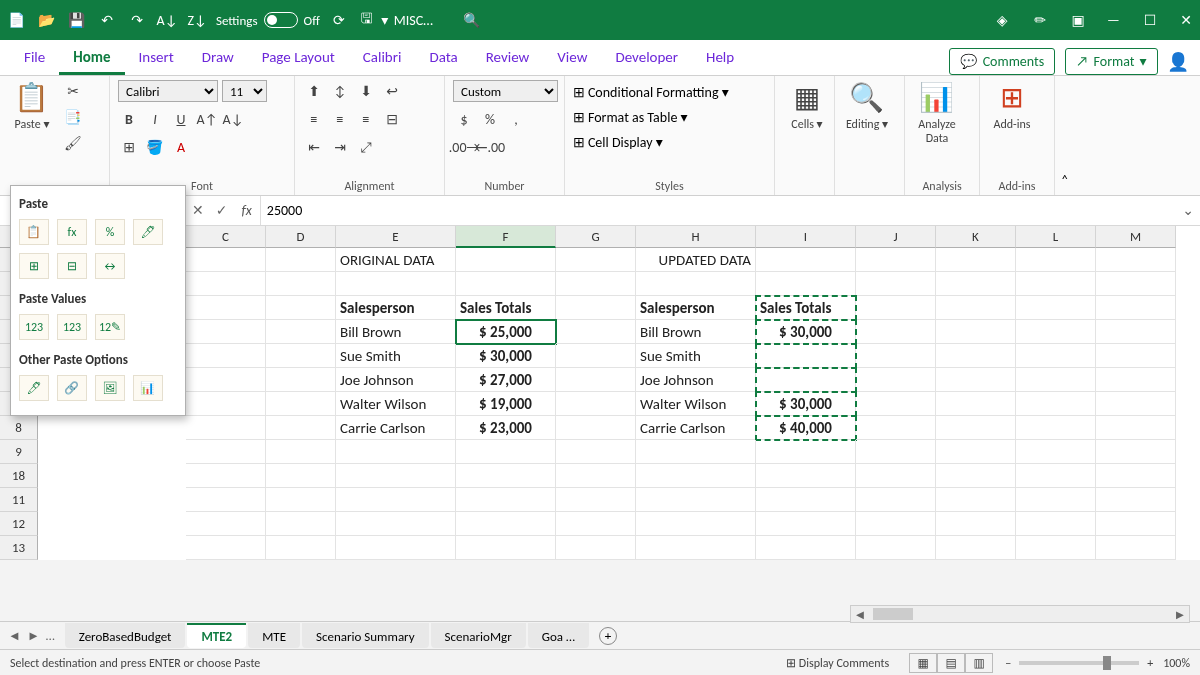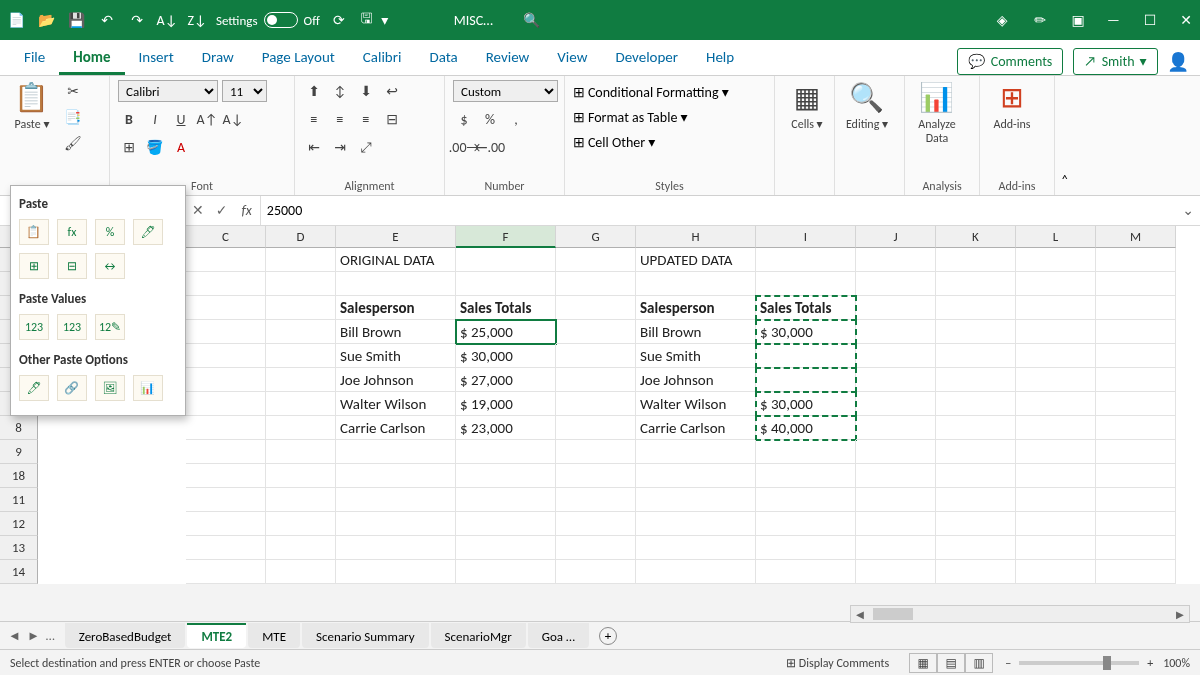--- a/index.html
+++ b/index.html
@@ -6,24 +6,24 @@
 body { width: 1200px; height: 675px; background: #f3f3f3; overflow: hidden; position: relative; font-size: 14px; }
 
 .titlebar { height: 40px; background: #107c41; display: flex; align-items: center; padding: 0 8px; color: white; }
 .titlebar .qat { display: flex; gap: 12px; align-items: center; }
 .titlebar .qat-icon { width: 18px; height: 18px; display: flex; align-items: center; justify-content: center; cursor: pointer; }
 .titlebar .autosave { margin-left: 10px; display: flex; align-items: center; gap: 6px; font-size: 13px; }
 .toggle { width: 34px; height: 16px; border: 1px solid white; border-radius: 8px; position: relative; }
 .toggle::after { content: ''; position: absolute; width: 10px; height: 10px; background: white; border-radius: 50%; top: 2px; left: 2px; }
 .titlebar .spacer { flex: 1; }
 .titlebar .winbtns { display: flex; gap: 24px; margin-left: 20px;}
-.titlebar .doc-title { margin-left: 60px; font-size: 14px; }
+.titlebar .doc-title { font-size: 14px; }
 
 .tabs { height: 36px; background: #fff; display: flex; align-items: flex-end; padding: 0 10px; border-bottom: 1px solid #d0d0d0; }
-.tab { padding: 6px 14px; font-size: 15px; color: #0369a1; cursor: pointer; border-bottom: 3px solid transparent; }
+.tab { padding: 6px 14px; font-size: 15px; color: #6d28d9; cursor: pointer; border-bottom: 3px solid transparent; }
 .tab.active { color: #107c41; border-bottom-color: #107c41; font-weight: 600; }
 .tabs .right { margin-left: auto; display: flex; gap: 10px; align-items: center; }
 .btn-outline { border: 1px solid #107c41; color: #107c41; padding: 4px 10px; border-radius: 3px; cursor: pointer; display: flex; align-items: center; gap: 5px; font-size: 14px;}
 
 .ribbon { height: 120px; background: #fafafa; display: flex; border-bottom: 1px solid #d0d0d0; }
 .ribbon-group { border-right: 1px solid #e0e0e0; padding: 4px 8px 2px 8px; display: flex; flex-direction: column; position: relative; }
 .ribbon-group-label { text-align: center; font-size: 12px; color: #555; margin-top: auto; padding-top: 2px; }
 .rg-body { flex: 1; display: flex; gap: 6px; align-items: flex-start; }
 .rg-col { display: flex; flex-direction: column; gap: 4px; }
 .rg-row { display: flex; gap: 4px; align-items: center; }
@@ -45,21 +45,21 @@
 .formula-bar .caret { padding: 0 6px; color: #666;}
 
 .grid { position: relative; background: #fff; }
 .grid-headers { display: flex; }
 .col-header { border-right: 1px solid #d4d4d4; border-bottom: 1px solid #b0b0b0; background: #f0f0f0; text-align: center; font-size: 13px; color: #333; height: 22px; line-height: 22px; }
 .col-header.sel { background: #d7e8d8; border-bottom: 2px solid #107c41;}
 .row { display: flex; height: 24px; }
 .row-header { width: 38px; border-right: 1px solid #b0b0b0; border-bottom: 1px solid #d4d4d4; background: #f0f0f0; text-align: center; font-size: 13px; color: #333; line-height: 24px; }
 .cell { border-right: 1px solid #e3e3e3; border-bottom: 1px solid #e3e3e3; padding: 0 4px; font-size: 15px; color: #222; line-height: 24px; overflow: hidden; white-space: nowrap; }
 .cell.bold { font-weight: bold; }
-.cell.right { text-align: left; }
+.cell.right { text-align: center; font-weight: bold; }
 .cell.selected { outline: 2px solid #107c41; outline-offset: -1px; }
 .marching { outline: 2px dashed #107c41; outline-offset: -1px;}
 
 .sheet-tabs { position: absolute; bottom: 26px; left: 0; right: 0; height: 28px; background: #f3f3f3; border-top: 1px solid #ccc; display: flex; align-items: center; padding: 0 8px; font-size: 13px; gap: 2px;}
 .sheet-tab { padding: 4px 14px; background: #e8e8e8; cursor: pointer; border-radius: 0 0 4px 4px; border-top: 2px solid transparent;}
 .sheet-tab.active { background: #fff; color: #107c41; font-weight: 600; border-top-color: #107c41;}
 .sheet-nav { display: flex; gap: 6px; color: #666; margin-right: 8px;}
 .plus-circle { width: 18px; height: 18px; border: 1px solid #888; border-radius: 50%; display: flex; align-items: center; justify-content: center; margin-left: 8px; cursor: pointer;}
 
 .statusbar { position: absolute; bottom: 0; left: 0; right: 0; height: 26px; background: #f3f3f3; border-top: 1px solid #ccc; display: flex; align-items: center; padding: 0 10px; font-size: 12px; color: #444;}
@@ -114,21 +114,21 @@
   <div class="tab">Draw</div>
   <div class="tab">Page Layout</div>
   <div class="tab">Calibri</div>
   <div class="tab">Data</div>
   <div class="tab">Review</div>
   <div class="tab">View</div>
   <div class="tab">Developer</div>
   <div class="tab">Help</div>
   <div class="right">
     <div class="btn-outline">💬 <span>Comments</span></div>
-    <div class="btn-outline">↗ <span>Smith</span> ▾</div>
+    <div class="btn-outline">↗ <span>Format</span> ▾</div>
     <span style="font-size:18px;">👤</span>
   </div>
 </div>
 
 <div class="ribbon">
   <div class="ribbon-group" style="width:110px;">
     <div class="rg-body">
       <div class="ribbon-big">
         <span class="icon">📋</span>
         <span>Paste</span> ▾
@@ -201,21 +201,21 @@
         <span class="ribbon-btn">.00→</span>
         <span class="ribbon-btn">←.00</span>
       </div>
     </div>
     <div class="ribbon-group-label">Number</div>
   </div>
   <div class="ribbon-group" style="width:210px;">
     <div class="rg-body" style="flex-direction:column;gap:8px;padding-top:4px;">
       <div>⊞ <span>Conditional Formatting</span> ▾</div>
       <div>⊞ <span>Format as Table</span> ▾</div>
-      <div>⊞ <span>Cell Other</span> ▾</div>
+      <div>⊞ <span>Cell Display</span> ▾</div>
     </div>
     <div class="ribbon-group-label">Styles</div>
   </div>
   <div class="ribbon-group" style="width:60px;">
     <div class="ribbon-big">
       <span class="icon">▦</span>
       <span>Cells</span> ▾
     </div>
   </div>
   <div class="ribbon-group" style="width:70px;">
@@ -294,21 +294,21 @@
       <div class="col-header" style="width: 80px;">M</div>
     </div>
     <div class="row">
       <div class="row-header">1</div>
       <div class="cell" style="width: 148px; opacity: 0;"></div>
       <div class="cell" style="width: 80px;"></div>
       <div class="cell" style="width: 70px;"></div>
       <div class="cell" style="width: 120px;">ORIGINAL DATA</div>
       <div class="cell" style="width: 100px;"></div>
       <div class="cell" style="width: 80px;"></div>
-      <div class="cell" style="width: 120px;">UPDATED DATA</div>
+      <div class="cell" style="width: 120px; text-align: right;">UPDATED DATA</div>
       <div class="cell" style="width: 100px;"></div>
       <div class="cell" style="width: 80px;"></div>
       <div class="cell" style="width: 80px;"></div>
       <div class="cell" style="width: 80px;"></div>
       <div class="cell" style="width: 80px;"></div>
     </div>
     <div class="row">
       <div class="row-header">2</div>
       <div class="cell" style="width: 148px; opacity: 0;"></div>
       <div class="cell" style="width: 80px;"></div>
@@ -468,35 +468,20 @@
       <div class="cell" style="width: 80px;"></div>
       <div class="cell" style="width: 120px;"></div>
       <div class="cell" style="width: 100px;"></div>
       <div class="cell" style="width: 80px;"></div>
       <div class="cell" style="width: 80px;"></div>
       <div class="cell" style="width: 80px;"></div>
       <div class="cell" style="width: 80px;"></div>
     </div>
     <div class="row">
       <div class="row-header">13</div>
-      <div class="cell" style="width: 148px; opacity: 0;"></div>
-      <div class="cell" style="width: 80px;"></div>
-      <div class="cell" style="width: 70px;"></div>
-      <div class="cell" style="width: 120px;"></div>
-      <div class="cell" style="width: 100px;"></div>
-      <div class="cell" style="width: 80px;"></div>
-      <div class="cell" style="width: 120px;"></div>
-      <div class="cell" style="width: 100px;"></div>
-      <div class="cell" style="width: 80px;"></div>
-      <div class="cell" style="width: 80px;"></div>
-      <div class="cell" style="width: 80px;"></div>
-      <div class="cell" style="width: 80px;"></div>
-    </div>
-    <div class="row">
-      <div class="row-header">14</div>
       <div class="cell" style="width: 148px; opacity: 0;"></div>
       <div class="cell" style="width: 80px;"></div>
       <div class="cell" style="width: 70px;"></div>
       <div class="cell" style="width: 120px;"></div>
       <div class="cell" style="width: 100px;"></div>
       <div class="cell" style="width: 80px;"></div>
       <div class="cell" style="width: 120px;"></div>
       <div class="cell" style="width: 100px;"></div>
       <div class="cell" style="width: 80px;"></div>
       <div class="cell" style="width: 80px;"></div>

